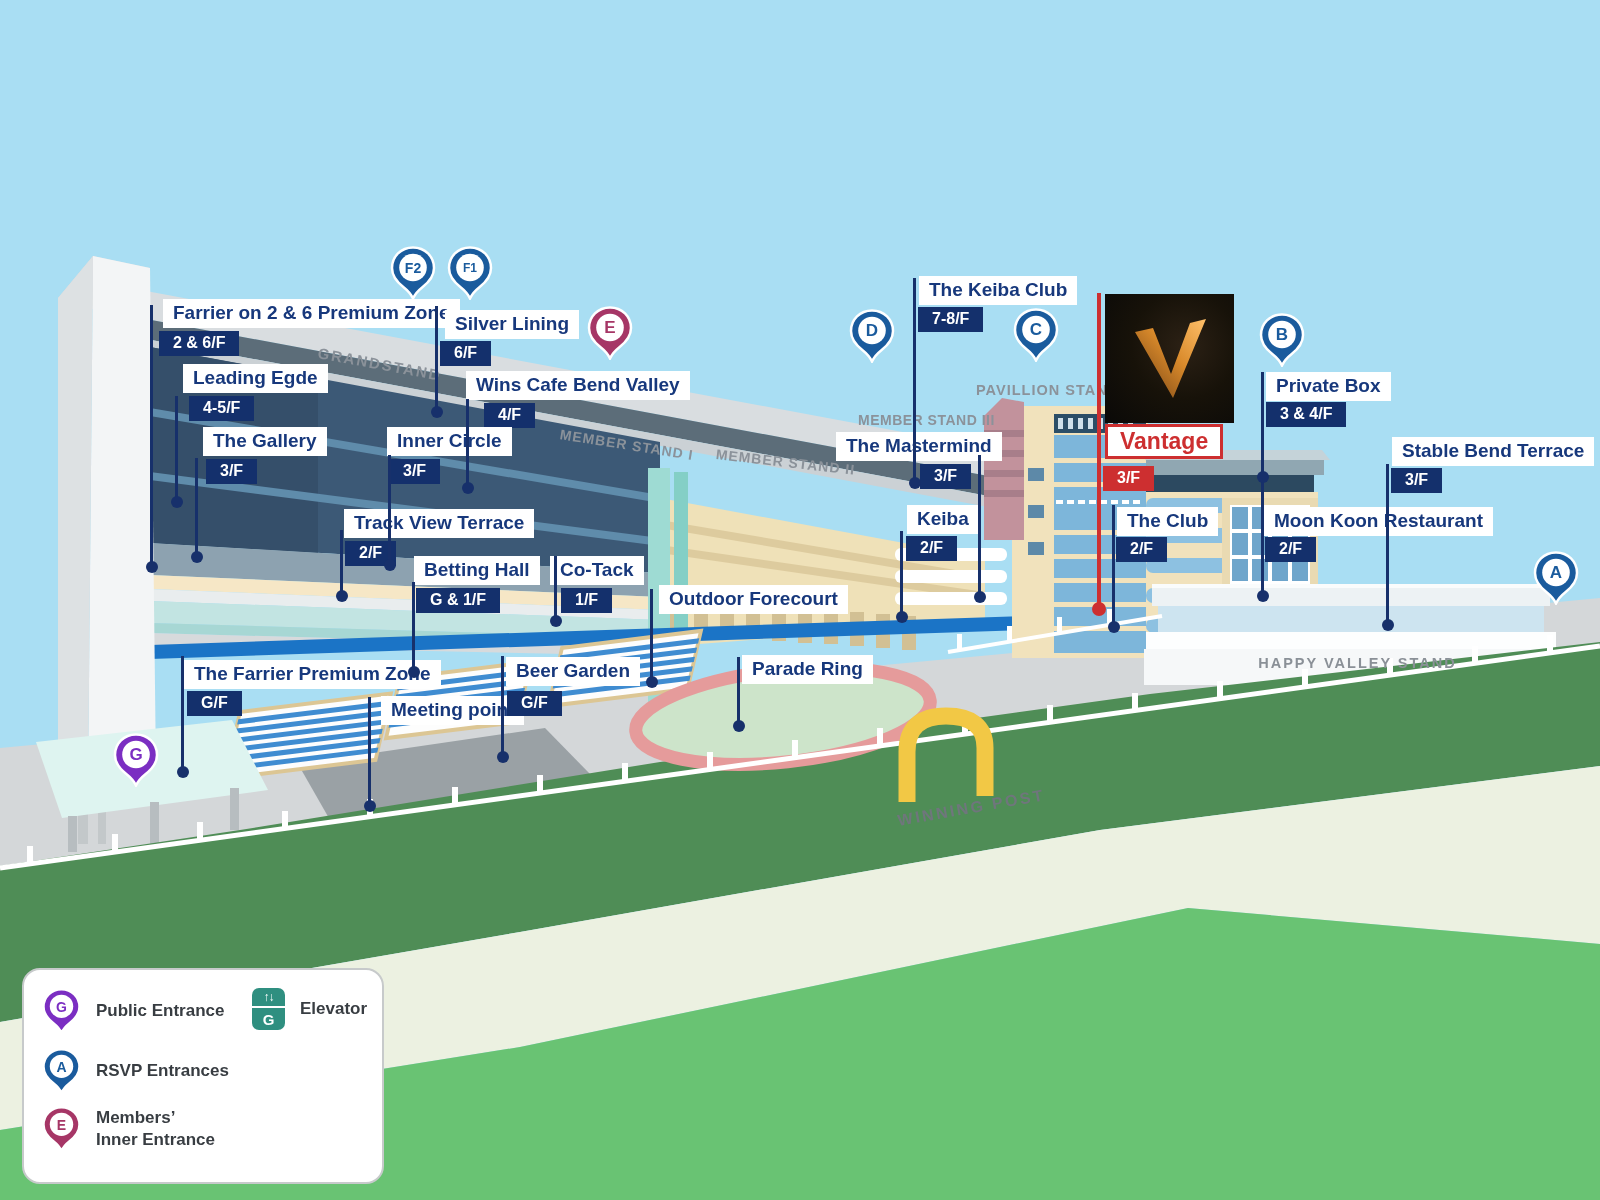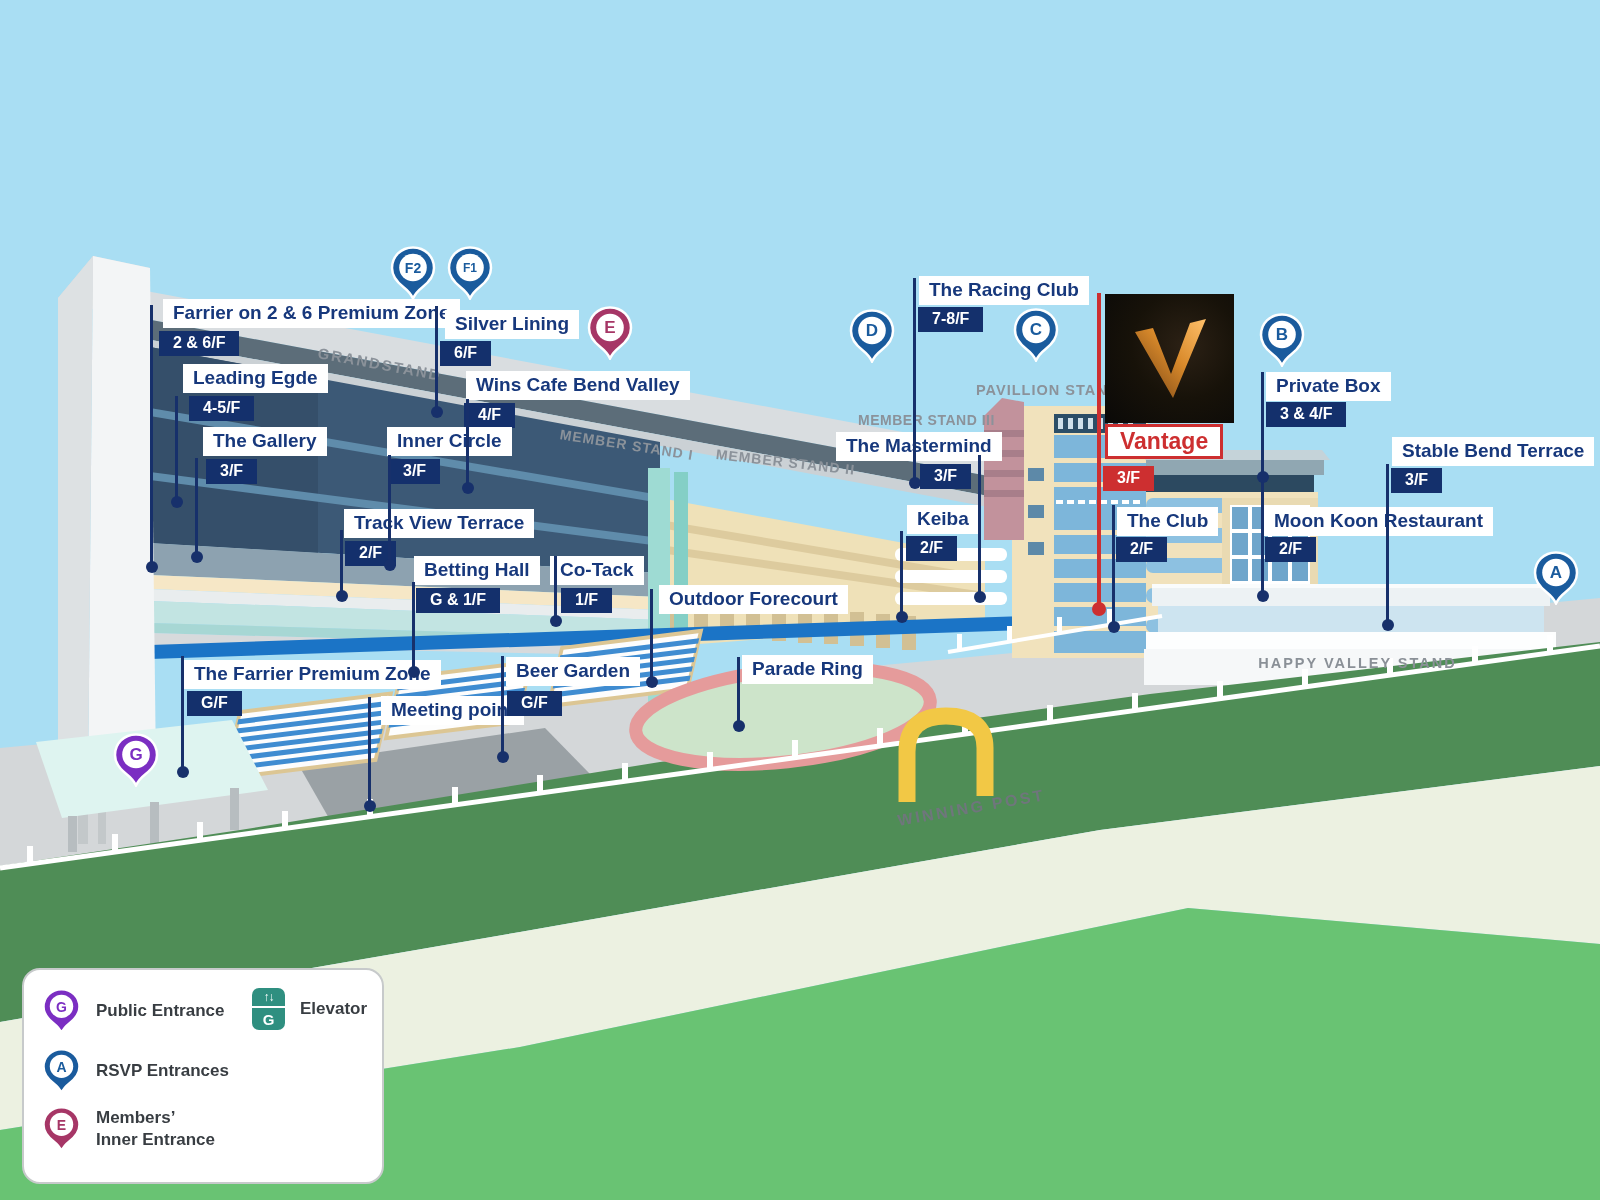--- a/index.html
+++ b/index.html
@@ -287,37 +287,37 @@
 
   <div class="vlabel" style="left:163px;top:299px">Farrier on 2 &amp; 6 Premium Zone</div>
   <div class="vtag" style="left:159px;top:331px">2 &amp; 6/F</div>
   <div class="vlabel" style="left:183px;top:364px">Leading Egde</div>
   <div class="vtag" style="left:189px;top:396px">4-5/F</div>
   <div class="vlabel" style="left:203px;top:427px">The Gallery</div>
   <div class="vtag" style="left:206px;top:459px">3/F</div>
   <div class="vlabel" style="left:445px;top:310px">Silver Lining</div>
   <div class="vtag" style="left:440px;top:341px">6/F</div>
   <div class="vlabel" style="left:466px;top:371px">Wins Cafe Bend Valley</div>
-  <div class="vtag" style="left:464px;top:403px">4/F</div>
+  <div class="vtag" style="left:484px;top:403px">4/F</div>
   <div class="vlabel" style="left:387px;top:427px">Inner Circle</div>
   <div class="vtag" style="left:389px;top:459px">3/F</div>
   <div class="vlabel" style="left:344px;top:509px">Track View Terrace</div>
   <div class="vtag" style="left:345px;top:541px">2/F</div>
   <div class="vlabel" style="left:414px;top:556px">Betting Hall</div>
   <div class="vtag" style="left:416px;top:588px">G &amp; 1/F</div>
   <div class="vlabel" style="left:550px;top:556px">Co-Tack</div>
   <div class="vtag" style="left:561px;top:588px">1/F</div>
   <div class="vlabel" style="left:659px;top:585px">Outdoor Forecourt</div>
   <div class="vlabel" style="left:184px;top:660px">The Farrier Premium Zone</div>
   <div class="vtag" style="left:187px;top:691px">G/F</div>
   <div class="vlabel" style="left:381px;top:696px">Meeting point</div>
   <div class="vlabel" style="left:506px;top:657px">Beer Garden</div>
   <div class="vtag" style="left:507px;top:691px">G/F</div>
   <div class="vlabel" style="left:742px;top:655px">Parade Ring</div>
-  <div class="vlabel" style="left:919px;top:276px">The Racing Club</div>
+  <div class="vlabel" style="left:919px;top:276px">The Keiba Club</div>
   <div class="vtag" style="left:918px;top:307px">7-8/F</div>
   <div class="vlabel" style="left:836px;top:432px">The Mastermind</div>
   <div class="vtag" style="left:920px;top:464px">3/F</div>
   <div class="vlabel" style="left:907px;top:505px">Keiba</div>
   <div class="vtag" style="left:906px;top:536px">2/F</div>
   <div class="vlabel vantage" style="left:1105px;top:424px">Vantage</div>
   <div class="vtag vantage" style="left:1103px;top:466px">3/F</div>
   <div class="vlabel" style="left:1117px;top:507px">The Club</div>
   <div class="vtag" style="left:1116px;top:537px">2/F</div>
   <div class="vlabel" style="left:1266px;top:372px">Private Box</div>

